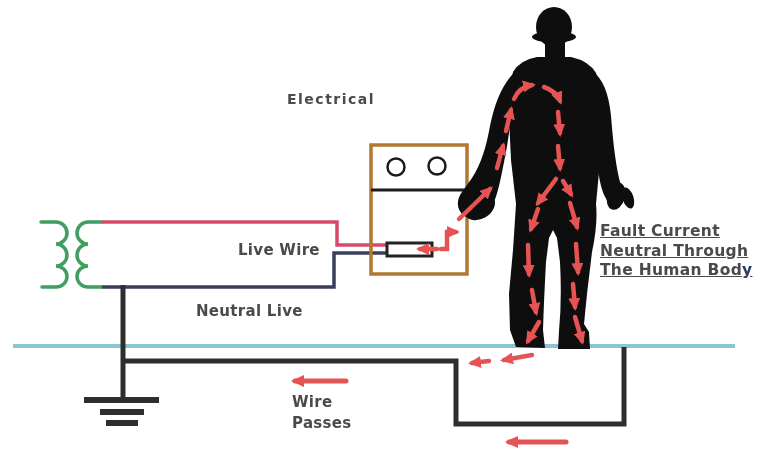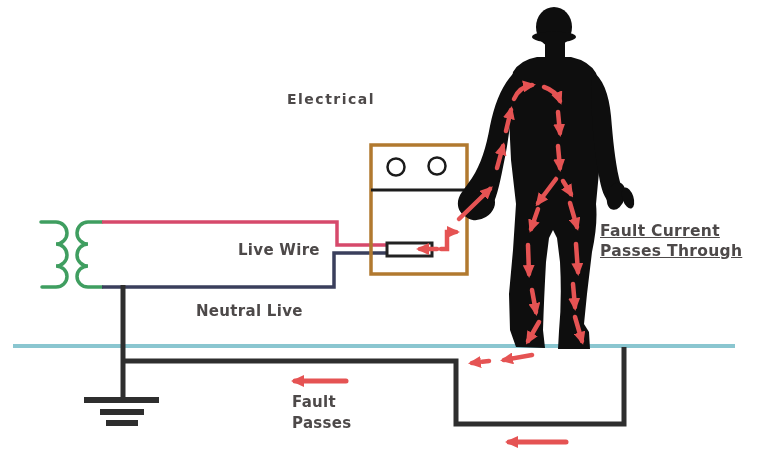--- a/index.html
+++ b/index.html
@@ -144,21 +144,22 @@
   <div class="label lbl-equip">
     <span class="line">Electrical</span>
   </div>
 
   <div class="label lbl-live">Live Wire</div>
 
   <div class="label lbl-neutral">Neutral Live</div>
 
   <div class="label lbl-faultbody">
     <span class="line">Fault Current</span>
-    <span class="line">Passes Through</span>
+    <span class="line">Neutral Through</span>
+    <span class="line"><span>The Human Bod</span><span class="accent">y</span></span>
   </div>
 
   <div class="label lbl-faultcur">
-    <span class="line">Fault</span>
+    <span class="line">Wire</span>
     <span class="line">Passes</span>
   </div>
 
 </div>
 
 </body></html>

